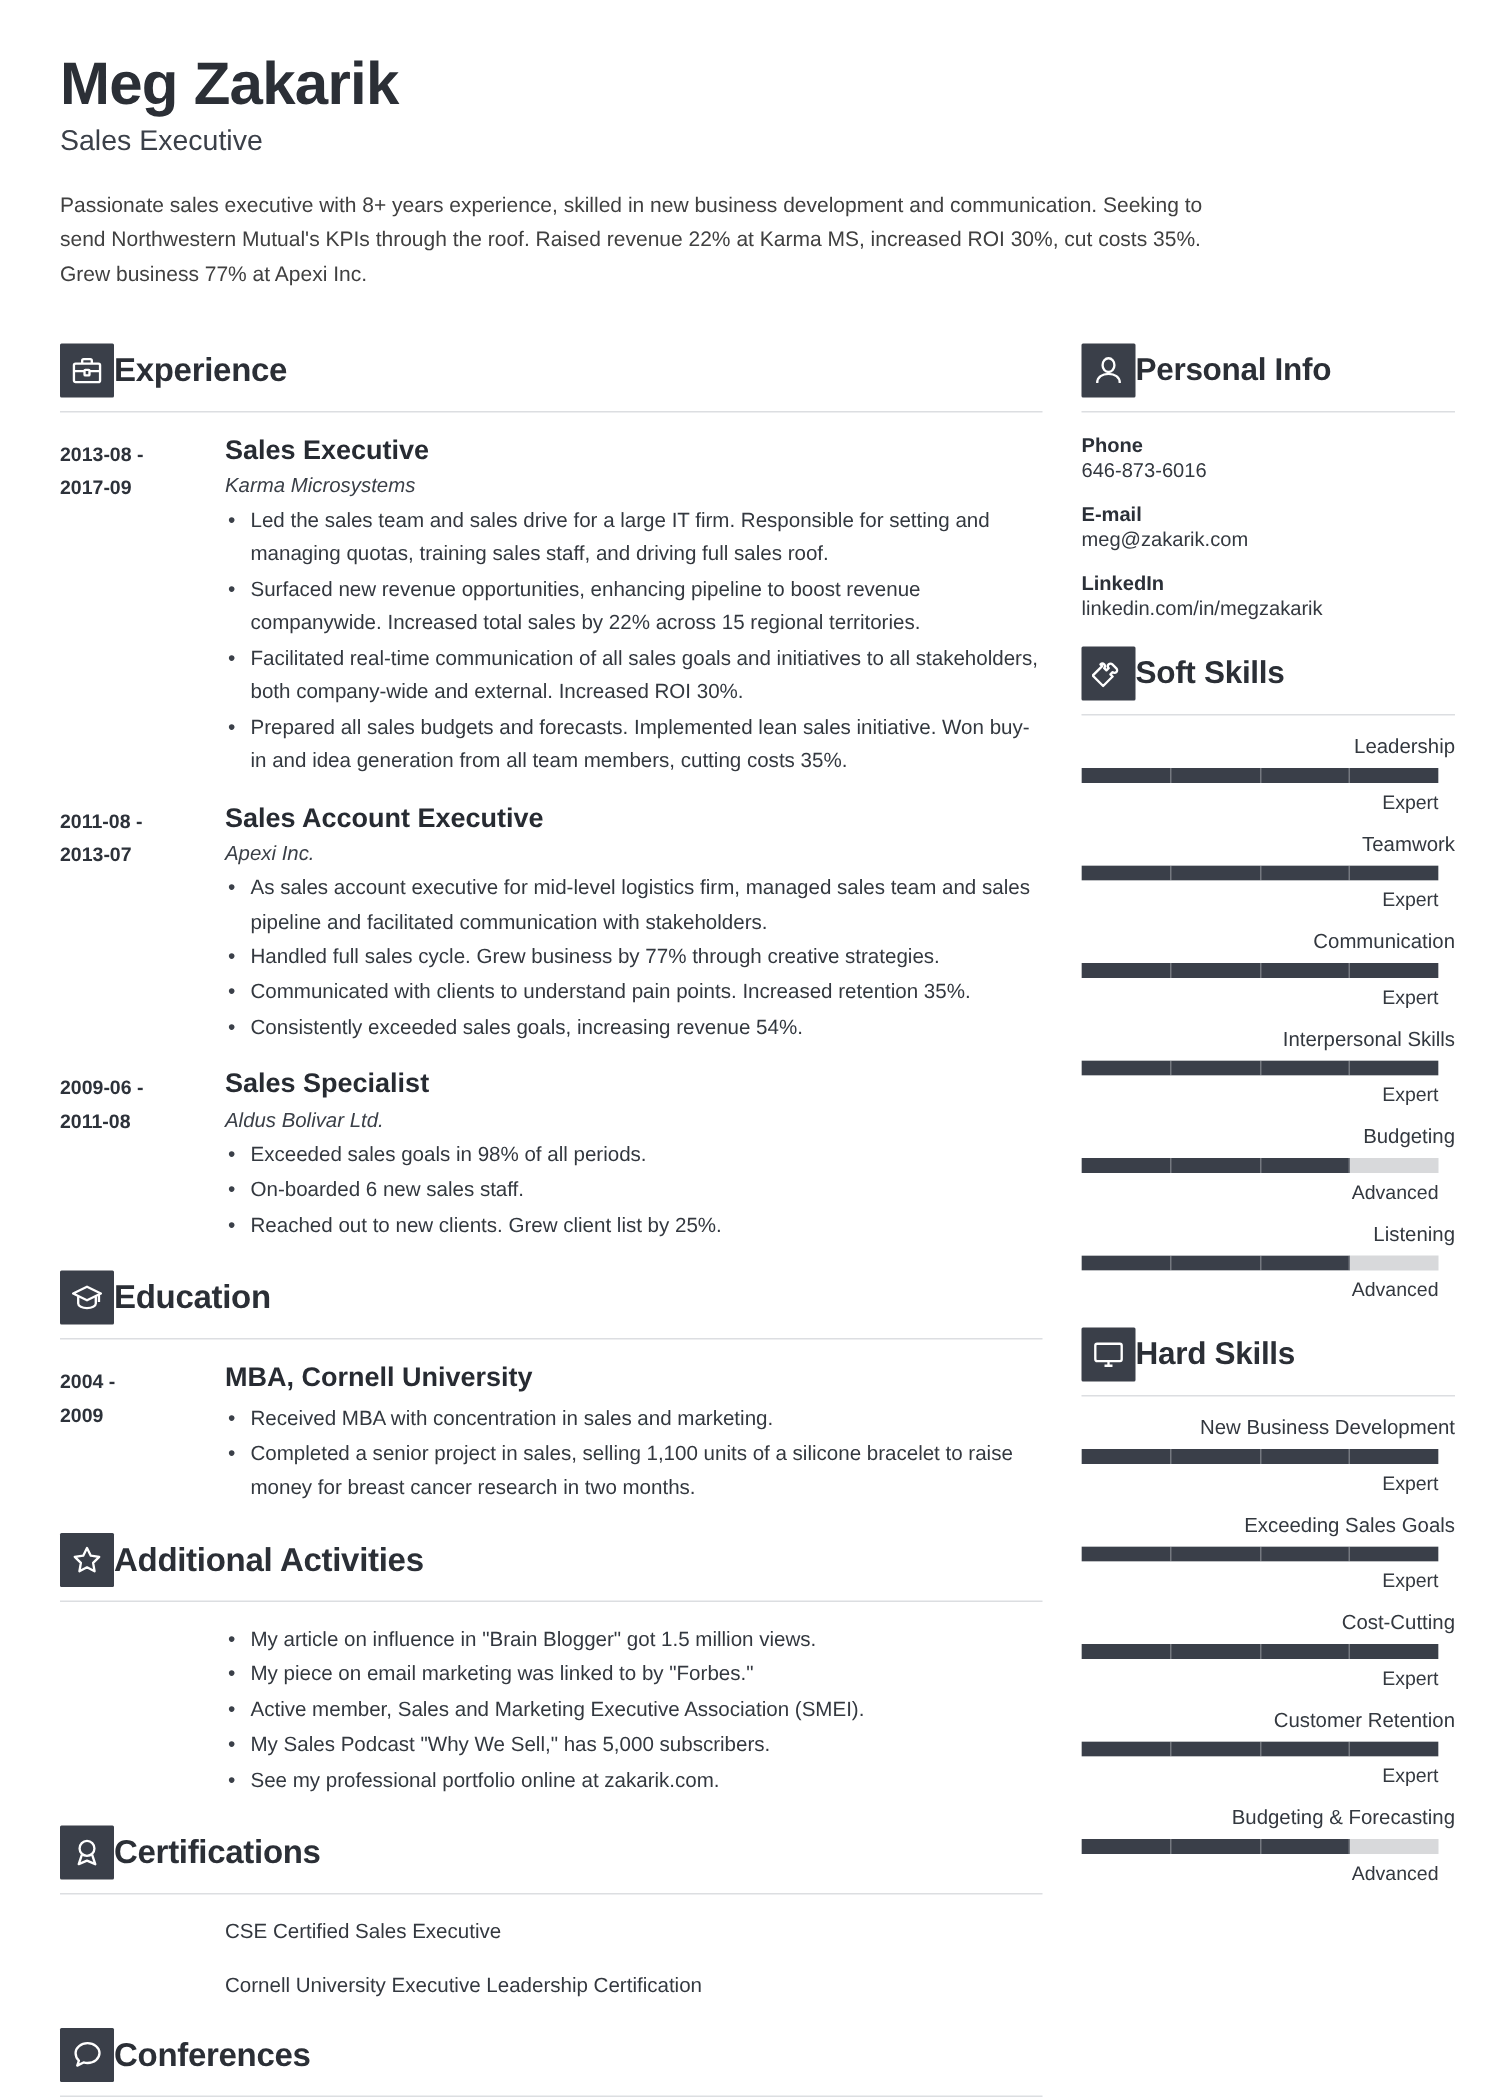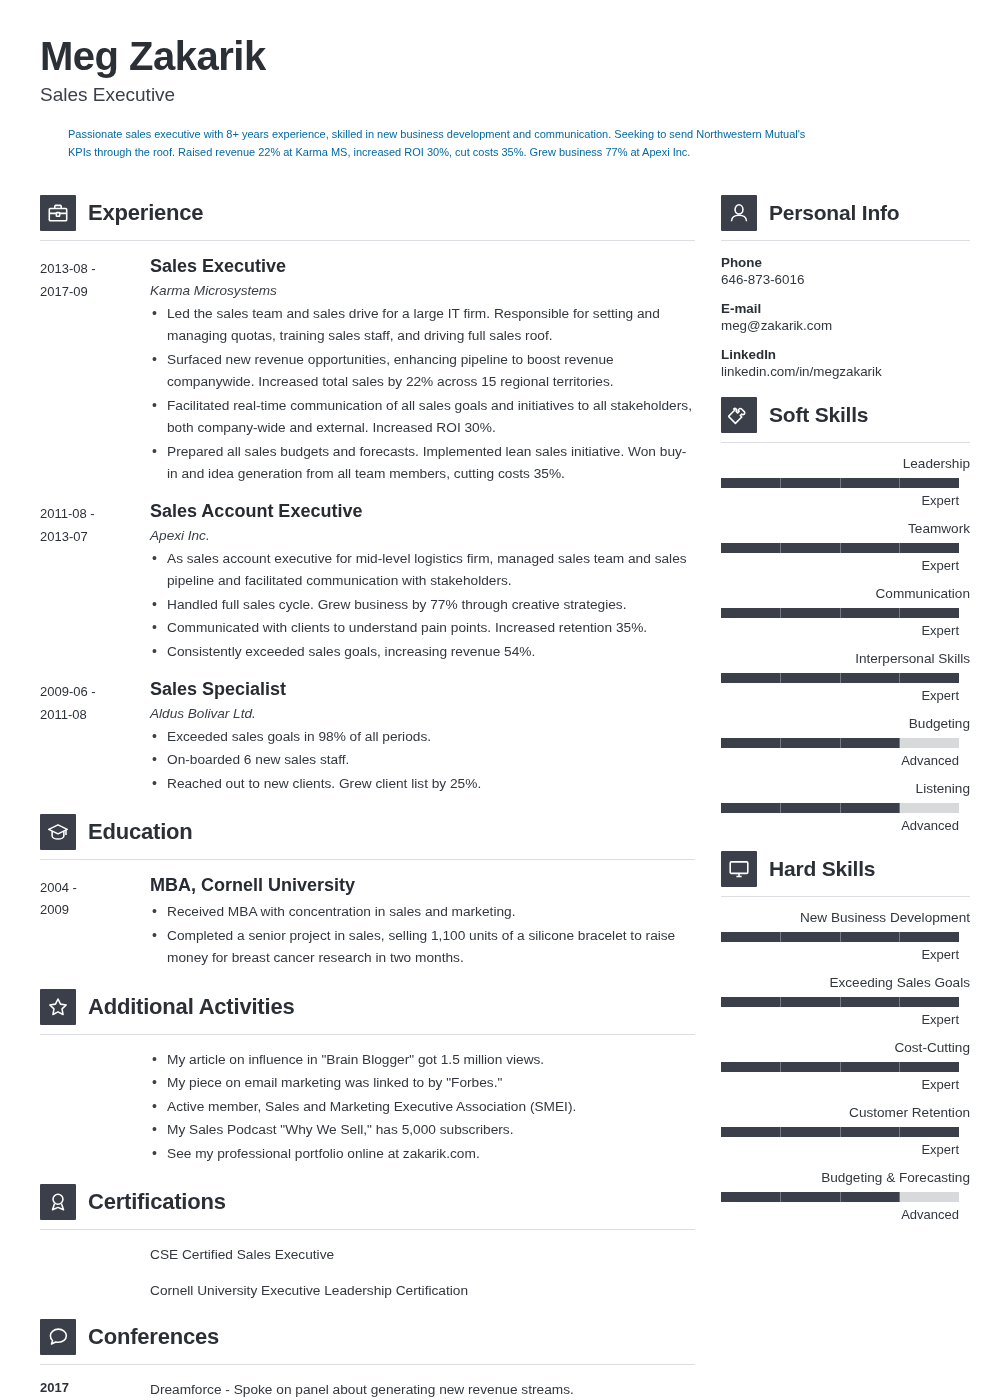--- a/index.html
+++ b/index.html
@@ -37,44 +37,42 @@
   }
 
   .job-title {
     font-size: 19px;
     font-weight: normal;
     color: #3b4049;
     margin-bottom: 19px;
   }
 
   .summary {
-    font-size: 11px;
+    font-size: 14px;
     line-height: 1.66;
-    color: #0369a1;
+    color: #404040;
     max-width: 890px;
-    margin-left: 28px;
   }
 
   
   .columns {
     display: flex;
     gap: 26px;
     align-items: flex-start;
   }
 
   .col-left  { width: 655px; flex: 0 0 655px; }
   .col-right { width: 249px; flex: 0 0 249px; }
 
   
   .section { margin-bottom: 6px; }
 
   .sec-head {
     display: flex;
     align-items: center;
-    gap: 12px;
     padding-top: 12px;
   }
 
   .sec-icon {
     width: 36px; height: 36px;
     flex: 0 0 36px;
     background: #3a3f49;
     display: flex;
     align-items: center;
     justify-content: center;
@@ -101,21 +99,21 @@
   .entry {
     display: flex;
     gap: 0;
     margin-top: 14px;
   }
 
   .entry-dates {
     width: 110px;
     flex: 0 0 110px;
     font-size: 13px;
-    font-weight: normal;
+    font-weight: bold;
     color: #2d323a;
     line-height: 1.72;
     padding-top: 3px;
   }
 
   .entry-body { flex: 1; }
 
   .entry-role {
     font-size: 18px;
     font-weight: bold;

